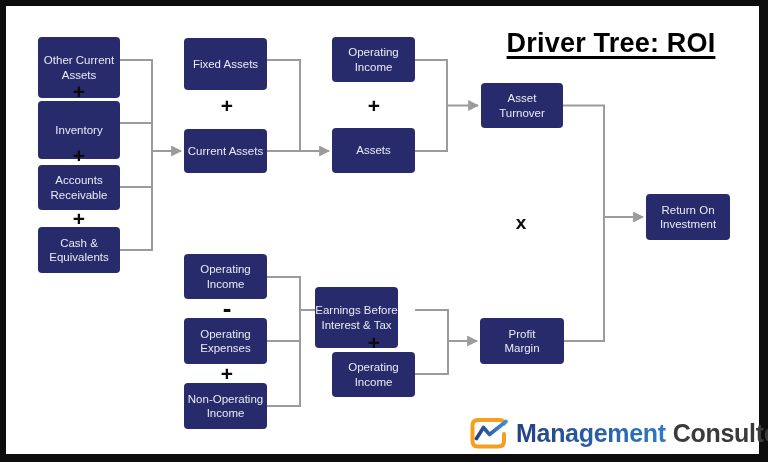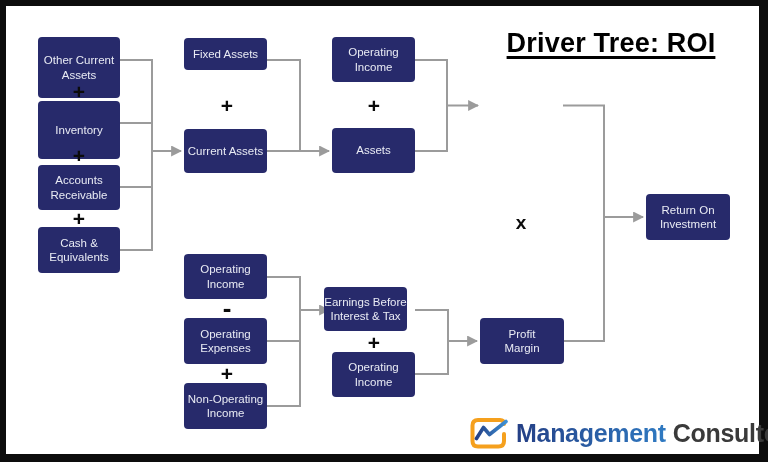--- a/index.html
+++ b/index.html
@@ -98,51 +98,55 @@
       <span class="line">Inventory</span>
     </div>
     <div class="node" style="left:38px;top:227px;width:82px;height:46px">
       <span class="line">Cash &amp;</span>
       <span class="line">Equivalents</span>
     </div>
     <div class="node" style="left:38px;top:165px;width:82px;height:45px">
       <span class="line">Accounts</span>
       <span class="line">Receivable</span>
     </div>
-    <div class="node" style="left:184px;top:38px;width:83px;height:32px">
+    <div class="node" style="left:184px;top:38px;width:83px;height:52px">
       <span class="line">Fixed Assets</span>
     </div>
     <div class="node" style="left:184px;top:129px;width:83px;height:44px">
       <span class="line">Current Assets</span>
     </div>
     <div class="node" style="left:332px;top:37px;width:83px;height:45px">
       <span class="line">Operating</span>
       <span class="line">Income</span>
     </div>
     <div class="node" style="left:332px;top:128px;width:83px;height:45px">
       <span class="line">Assets</span>
+    </div>
+    <div class="node" style="left:481px;top:83px;width:82px;height:45px">
+      <span class="line">Asset</span>
+      <span class="line">Turnover</span>
     </div>
     <div class="node" style="left:646px;top:194px;width:84px;height:46px">
       <span class="line">Return On</span>
       <span class="line">Investment</span>
     </div>
 
     <div class="node" style="left:184px;top:254px;width:83px;height:45px">
       <span class="line">Operating</span>
       <span class="line">Income</span>
     </div>
     <div class="node" style="left:184px;top:318px;width:83px;height:46px">
       <span class="line">Operating</span>
       <span class="line">Expenses</span>
     </div>
     <div class="node" style="left:184px;top:383px;width:83px;height:46px">
       <span class="line">Non-Operating</span>
       <span class="line">Income</span>
     </div>
-    <div class="node" style="left:324px;top:287px;width:83px;height:44px">
+    <div class="node" style="left:315px;top:287px;width:83px;height:61px">
       <span class="line">Earnings Before</span>
       <span class="line">Interest &amp; Tax</span>
     </div>
     <div class="node" style="left:332px;top:352px;width:83px;height:45px">
       <span class="line">Operating</span>
       <span class="line">Income</span>
     </div>
     <div class="node" style="left:480px;top:318px;width:84px;height:46px">
       <span class="line">Profit</span>
       <span class="line">Margin</span>

